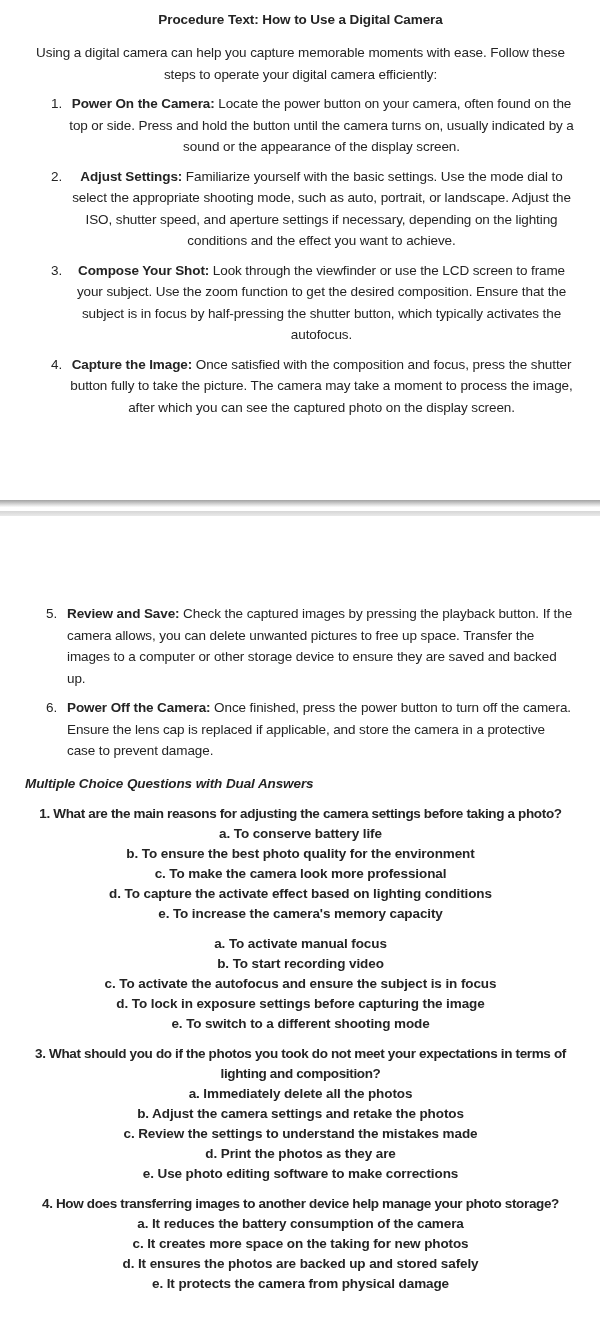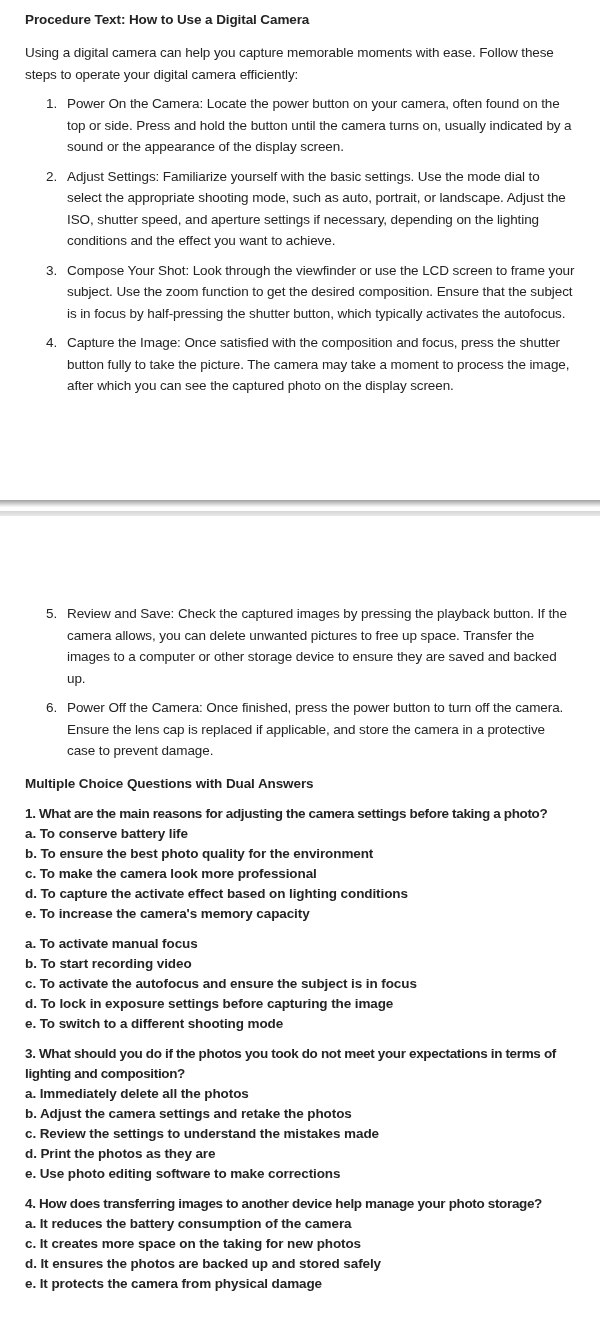--- a/index.html
+++ b/index.html
@@ -18,20 +18,21 @@
   }
   .page {
     padding-left: 25px;
     padding-right: 24px;
     box-sizing: border-box;
   }
   .page1 {
     height: 500px;
     overflow: hidden;
     padding-top: 9px;
+    text-align: center;
   }
   .page2 {
     padding-top: 87px;
     padding-bottom: 12px;
   }
   .doc-title {
     font-weight: 700;
     line-height: 21px;
   }
   .intro {
@@ -48,44 +49,46 @@
   }
   .step-num {
     flex: none;
     width: 21px;
     margin-left: 21px;
   }
   .step-body {
     flex: 1;
   }
   .step-label {
-    font-weight: 400;
+    font-weight: 700;
   }
   .page-break {
     width: 600px;
   }
   .break-band1 {
     height: 7px;
     background: linear-gradient(to bottom, #a2a2a2, #fbfbfb);
   }
   .break-gap {
     height: 4px;
     background: #ffffff;
   }
   .break-band2 {
     height: 5px;
     background: linear-gradient(to bottom, #d6d6d6, #e9e9e9);
   }
   .mcq-heading {
     font-weight: 700;
     line-height: 21px;
     margin-top: 11px;
+    font-style: italic;
   }
   .question {
     margin-top: 10px;
+    text-align: center;
   }
   .q-title {
     font-weight: 700;
     line-height: 20px;
     letter-spacing: -0.35px;
     margin-top: 9px;
   }
   .q-option {
     line-height: 20px;
     font-weight: bold;

